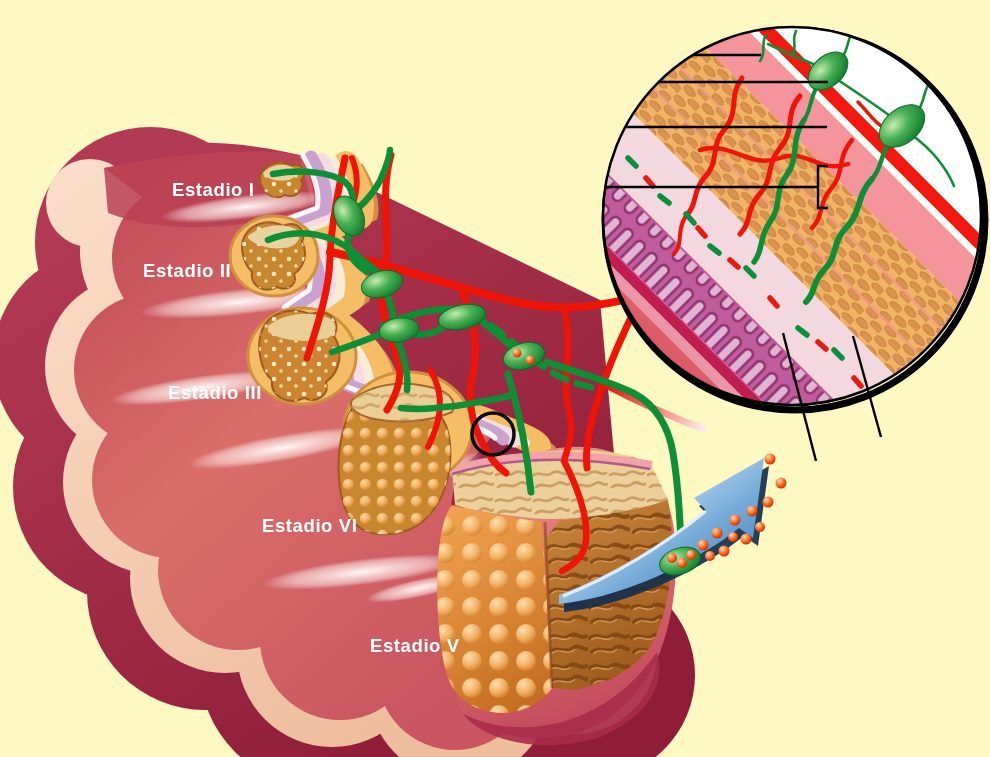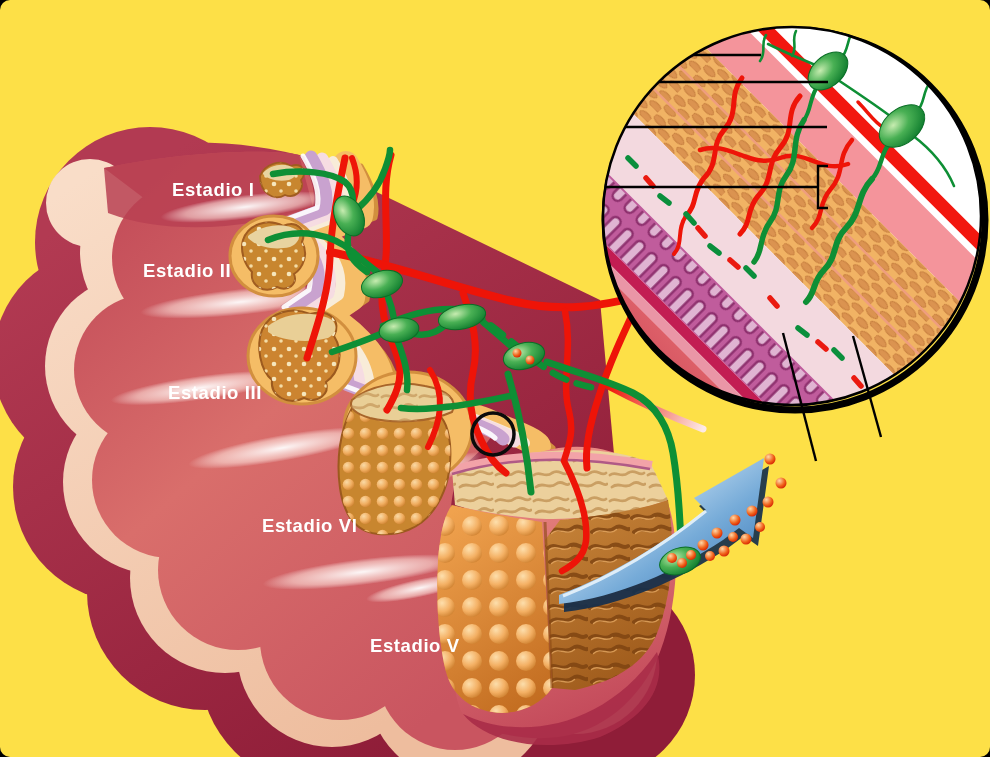--- a/index.html
+++ b/index.html
@@ -1,16 +1,16 @@
 <!DOCTYPE html>
 <html><head>
 <meta charset="utf-8">
 <style>
   html,body{margin:0;padding:0;background:#000;}
-  .stage-wrap{width:990px;height:757px;background:#fde047;position:relative;overflow:hidden;border-radius:10px;}
+  .stage-wrap{width:990px;height:757px;background:#fef9c3;position:relative;overflow:hidden;}
   svg{display:block;}
   .stage-label{font-family:"Liberation Sans",sans-serif;font-weight:bold;font-size:18.5px;
     fill:#ffffff;letter-spacing:0.6px;}
   .leader{stroke:#000;stroke-width:2.4;fill:none;}
 </style>
 </head>
 <body>
 
 <div class="stage-wrap">
 <svg width="990" height="757" viewBox="0 0 990 757">

